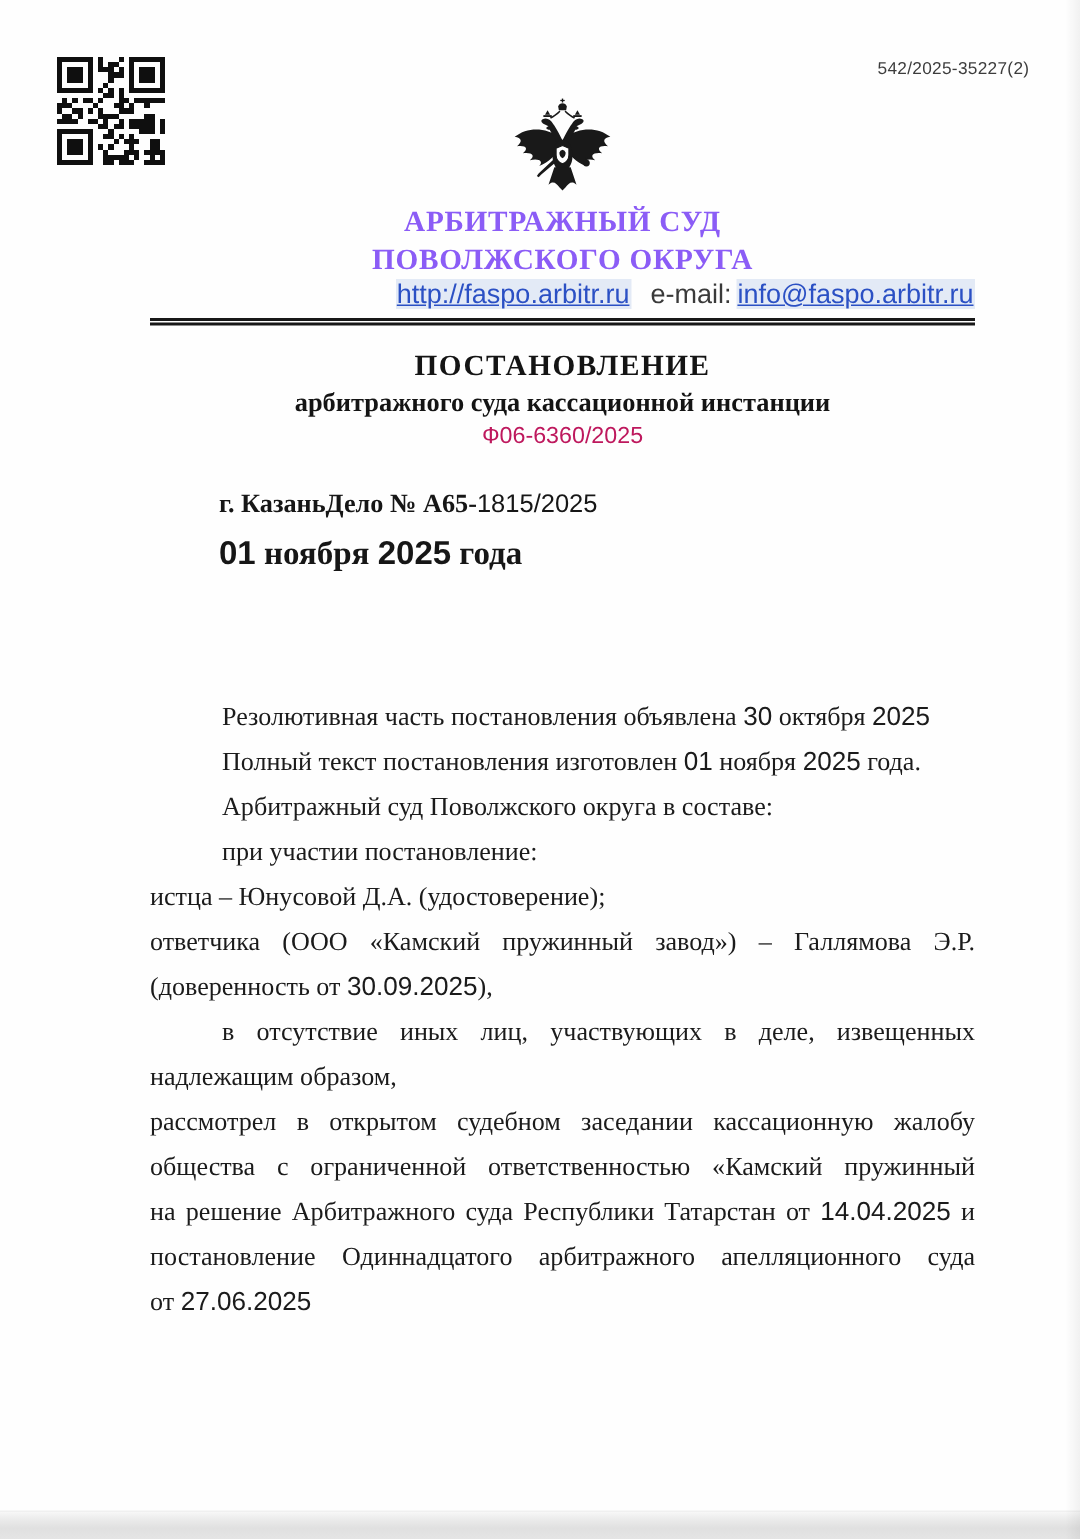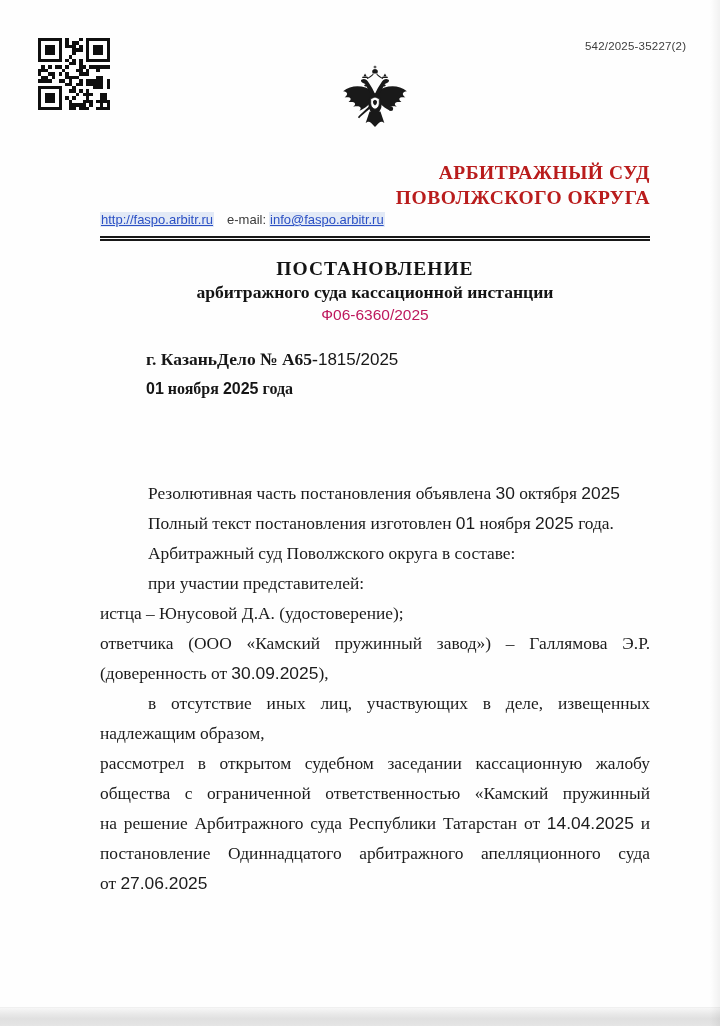--- a/index.html
+++ b/index.html
@@ -29,30 +29,30 @@
   .qr { position:absolute; left:38px; top:38px; width:72px; height:72px; }
   .qr svg { width:72px; height:72px; filter:blur(.25px) contrast(1.05); }
   .qr rect { fill:#141414; }
 
   .column { margin-left:100px; width:550px; }
 
   .emblem { display:block; margin:64px auto 0; width:78px; height:70px; }
   .emblem svg { width:78px; height:70px; filter:blur(.35px) contrast(1.05); }
 
   .court-name {
-    margin-top:26px; text-align:right;
+    margin-top:2px; text-align:center;
     font-weight:bold; font-size:19.5px; line-height:25px; letter-spacing:.5px;
-    color:#b91c1c;
+    color:#8b5cf6;
   }
   .address {
     margin-top:3px; text-align:center; font-size:14.6px; line-height:17px; color:#1f1f1f;
     white-space:nowrap;
   }
   .contacts {
-    text-align:left; font-size:13px; line-height:20px;
+    text-align:right; font-size:18px; line-height:20px;
     font-family:"Liberation Sans","DejaVu Sans",sans-serif; color:#333;
   }
   .contacts a {
     color:#2b50c4; text-decoration:underline;
     background:#e3eaf6; padding:0 1px;
   }
   .contacts .email-label { margin-left:13px; margin-right:3px; color:#3a3a3a; }
 
   .rule {
     margin-top:6px; height:5px;
@@ -68,21 +68,21 @@
   }
 
   .case-row {
     margin-top:24px; display:flex; justify-content:flex-start; align-items:baseline;
     padding-left:46px; padding-right:14px;
     font-weight:bold; font-size:17.5px; color:#161616;
   }
   .case-number-group .sans { font-weight:400; font-size:17px; }
   .date-row {
     margin-top:10px; padding-left:46px;
-    font-weight:bold; font-size:16px; color:#161616;
+    font-weight:bold; font-size:22px; color:#161616;
   }
 
   .doc-body { margin-top:80px; font-size:17.4px; color:#1b1b1b; }
   .doc-body .line {
     height:30px; line-height:30px; overflow:hidden; text-align:left;
   }
   .doc-body .line.indent  { text-indent:48px; }
   .doc-body .line.stretch { text-align:justify; text-align-last:justify; }
 
   .scan-band {
@@ -382,21 +382,21 @@
       <span>г. Казань</span>
       <span class="case-number-group"><span>Дело № А65-</span><span class="sans">1815/2025</span></span>
     </div>
 
     <div class="date-row"><span class="sans">01</span><span> ноября </span><span class="sans">2025</span><span> года</span></div>
 
     <div class="doc-body">
         <div class="line indent"><span>Резолютивная часть постановления объявлена </span><span class="sans">30</span><span> октября </span><span class="sans">2025</span></div>
         <div class="line indent"><span>Полный текст постановления изготовлен </span><span class="sans">01</span><span> ноября </span><span class="sans">2025</span><span> года.</span></div>
         <div class="line indent"><span>Арбитражный суд Поволжского округа в составе:</span></div>
-        <div class="line indent"><span>при участии представителей:</span></div>
+        <div class="line indent"><span>при участии постановление:</span></div>
         <div class="line"><span>истца – Юнусовой Д.А. (удостоверение);</span></div>
         <div class="line stretch"><span>ответчика (ООО «Камский пружинный завод») – Галлямова Э.Р.</span></div>
         <div class="line"><span>(доверенность от </span><span class="sans">30.09.2025</span><span>),</span></div>
         <div class="line indent stretch"><span>в отсутствие иных лиц, участвующих в деле, извещенных</span></div>
         <div class="line"><span>надлежащим образом,</span></div>
         <div class="line stretch"><span>рассмотрел в открытом судебном заседании кассационную жалобу</span></div>
         <div class="line stretch"><span>общества с ограниченной ответственностью «Камский пружинный завод»</span></div>
         <div class="line stretch"><span>на решение Арбитражного суда Республики Татарстан от </span><span class="sans">14.04.2025</span><span> и</span></div>
         <div class="line stretch"><span>постановление Одиннадцатого арбитражного апелляционного суда</span></div>
         <div class="line"><span>от </span><span class="sans">27.06.2025</span></div>

